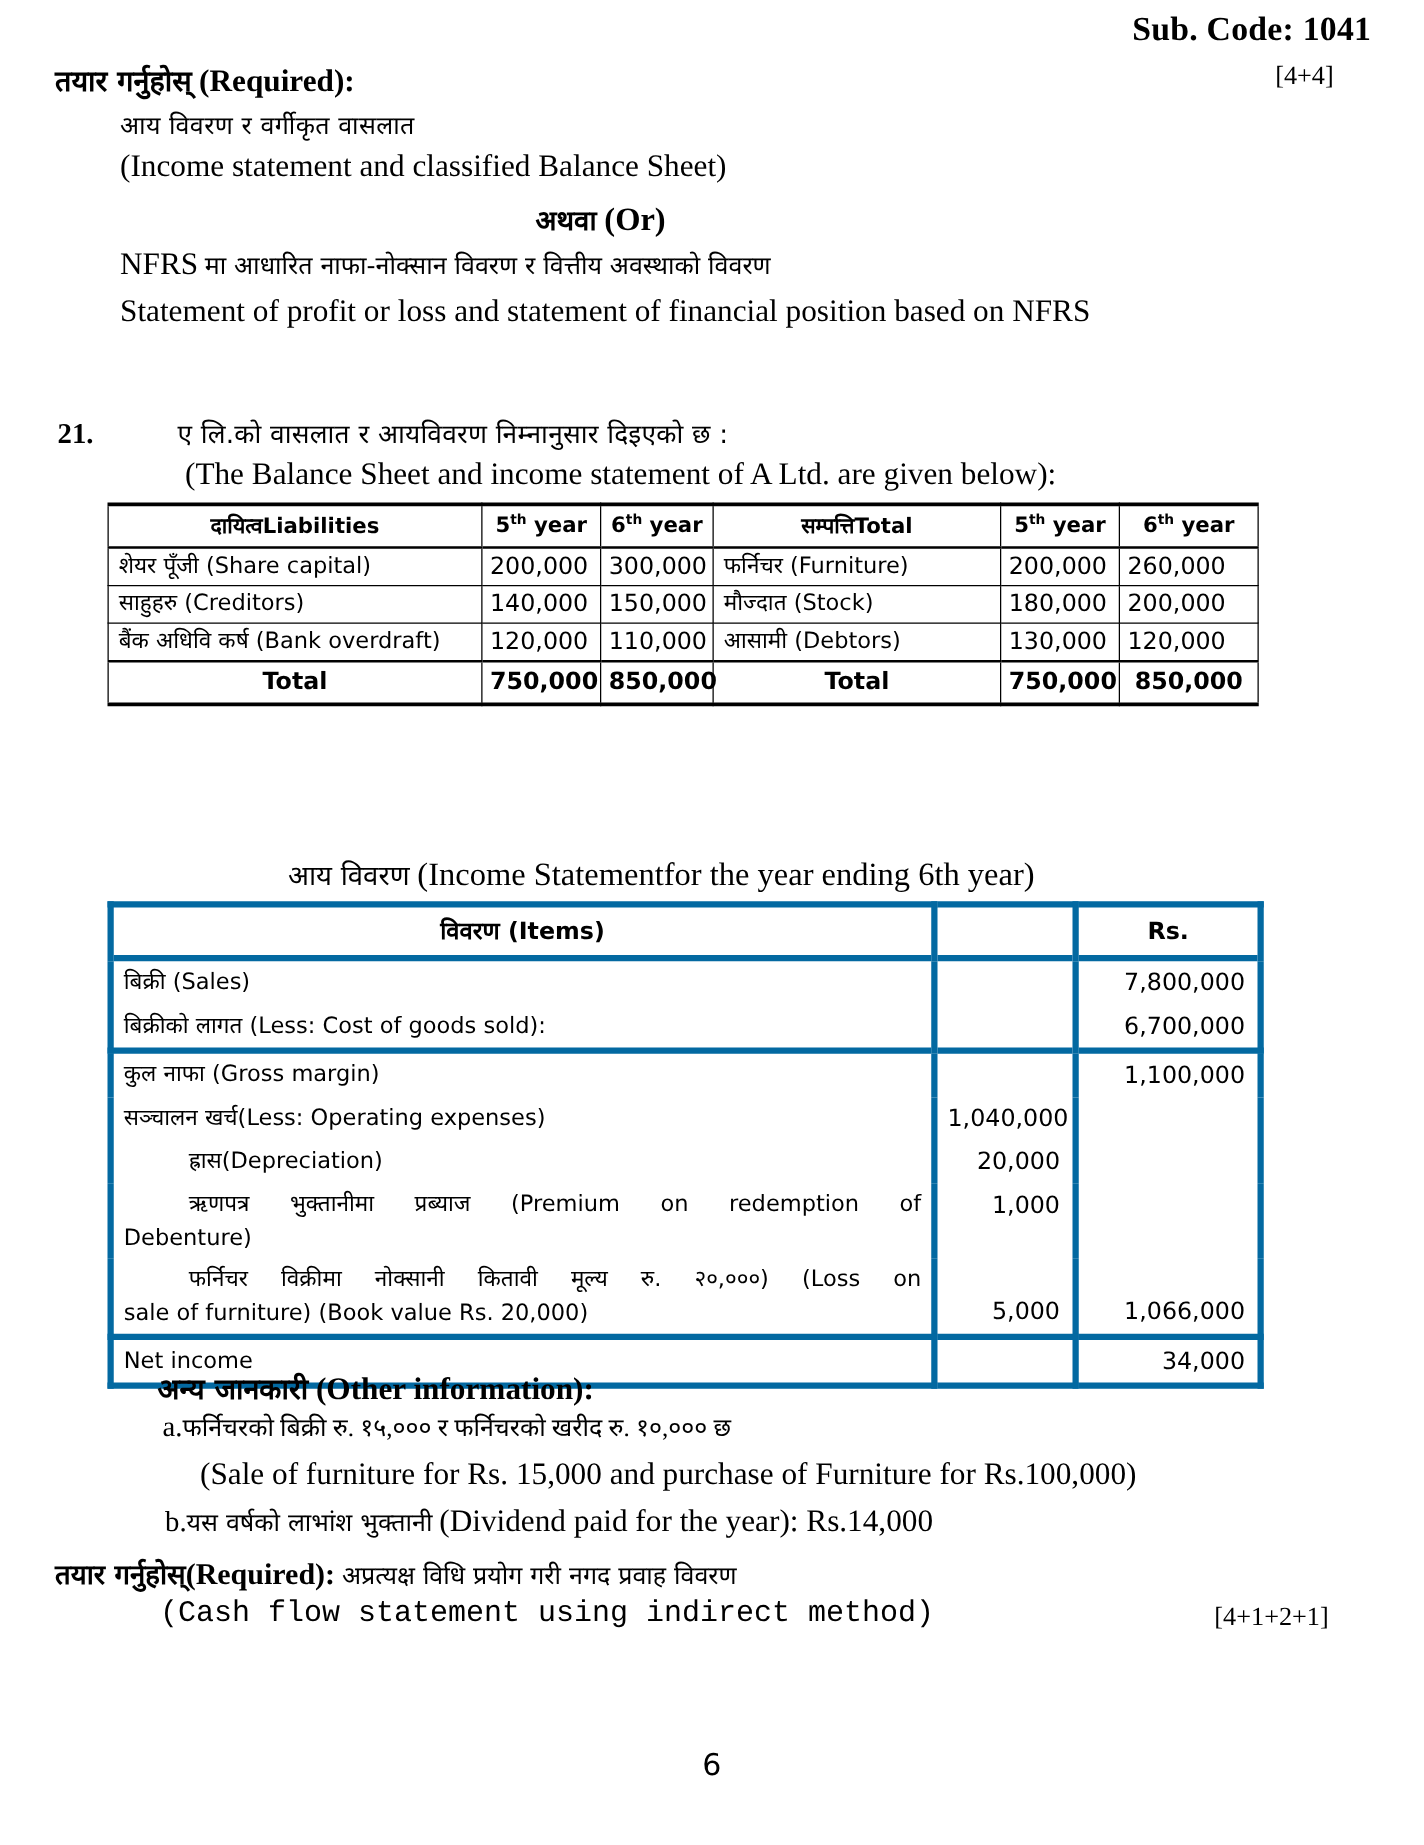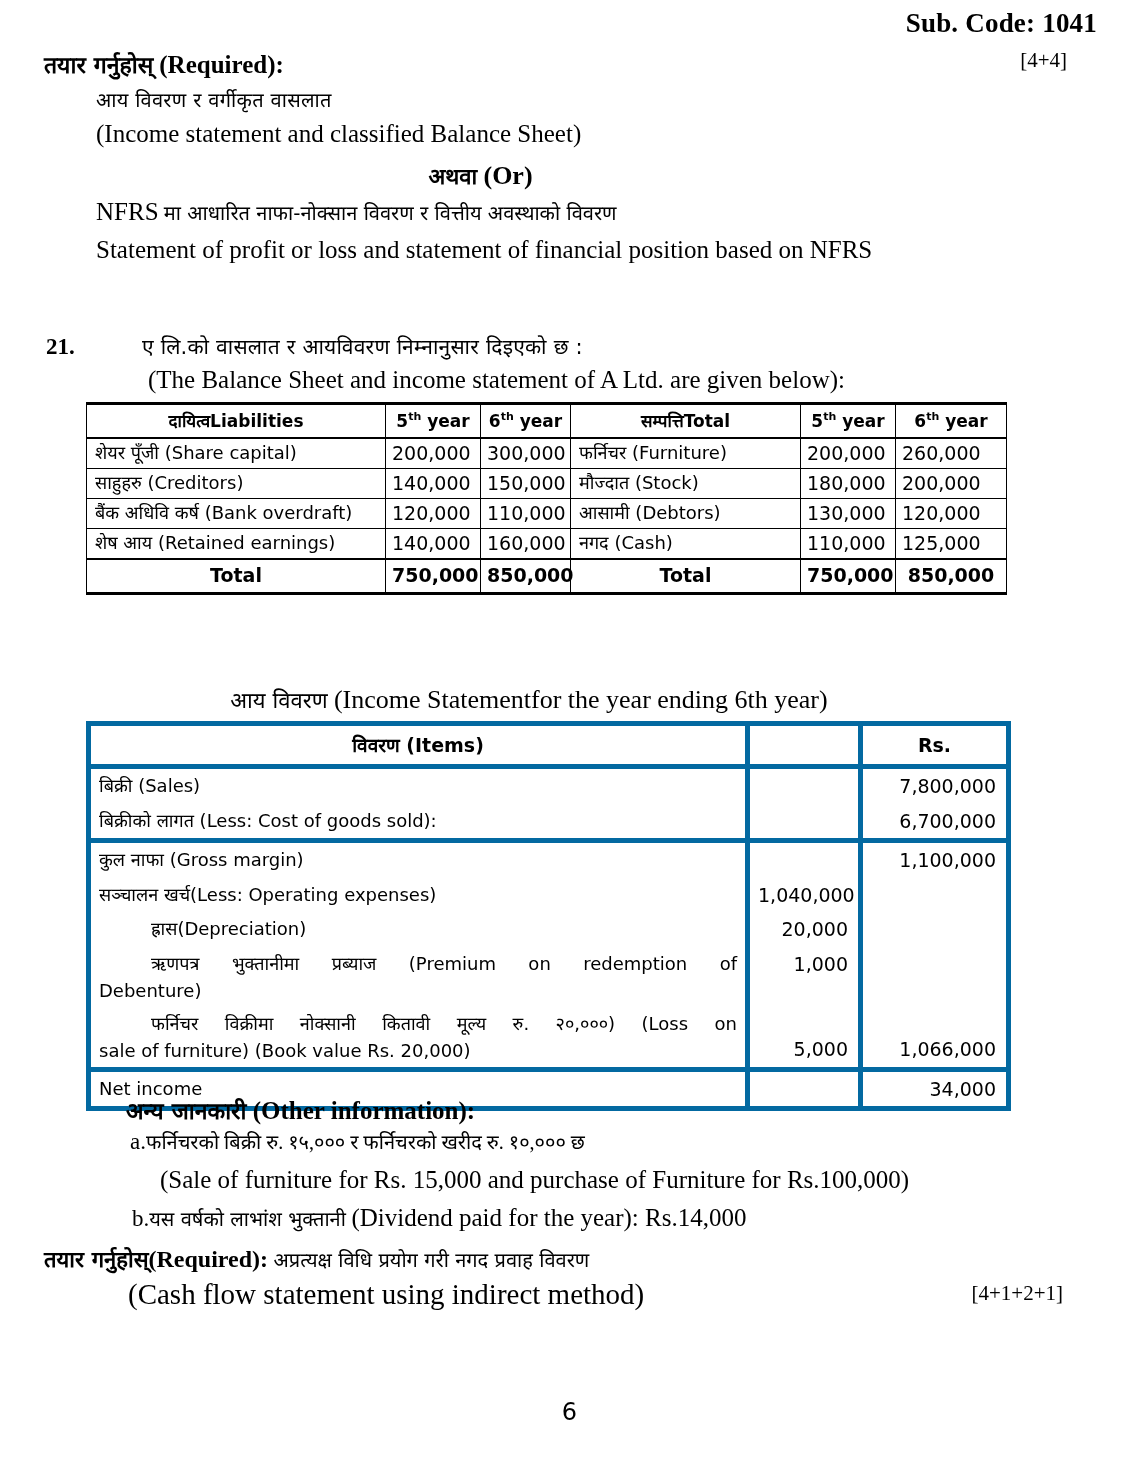--- a/index.html
+++ b/index.html
@@ -256,22 +256,22 @@
     font-size: 22px;
     white-space: nowrap;
   }
   .req2 .np-b { font-family:"DejaVu Sans","Liberation Sans",sans-serif; font-weight:bold; font-size:22px;}
   .req2 .en-b { font-family:"Liberation Serif","DejaVu Serif",serif; font-weight:bold; font-size:24px;}
   .req2 .np { font-family:"DejaVu Sans","Liberation Sans",sans-serif; font-size:20px;}
 
   .req2-en {
     position: absolute;
     top: 1278px; left: 128px;
-    font-family: Liberation Serif, serif;
-    font-size: 29px;
+    font-family: Liberation Mono, monospace;
+    font-size: 24px;
   }
   .marks-bottom {
     position: absolute;
     top: 1281px; right: 76px;
     font-family: "Liberation Serif","DejaVu Serif",serif;
     font-size: 21px;
   }
 
   .page-no {
     position: absolute;
@@ -349,28 +349,20 @@
         <td class="num">200,000</td>
       </tr>
       <tr class="body">
         <td class="lbl">बैंक अधिवि कर्ष (Bank overdraft)</td>
         <td class="num">120,000</td>
         <td class="num">110,000</td>
         <td class="lbl">आसामी (Debtors)</td>
         <td class="num">130,000</td>
         <td class="num">120,000</td>
       </tr>
-      <tr class="body">
-        <td class="lbl">शेष आय (Retained earnings)</td>
-        <td class="num">140,000</td>
-        <td class="num">160,000</td>
-        <td class="lbl">नगद (Cash)</td>
-        <td class="num">110,000</td>
-        <td class="num">125,000</td>
-      </tr>
       <tr class="total">
         <td>Total</td>
         <td>750,000</td>
         <td>850,000</td>
         <td>Total</td>
         <td>750,000</td>
         <td>850,000</td>
       </tr>
     </tbody>
   </table>

